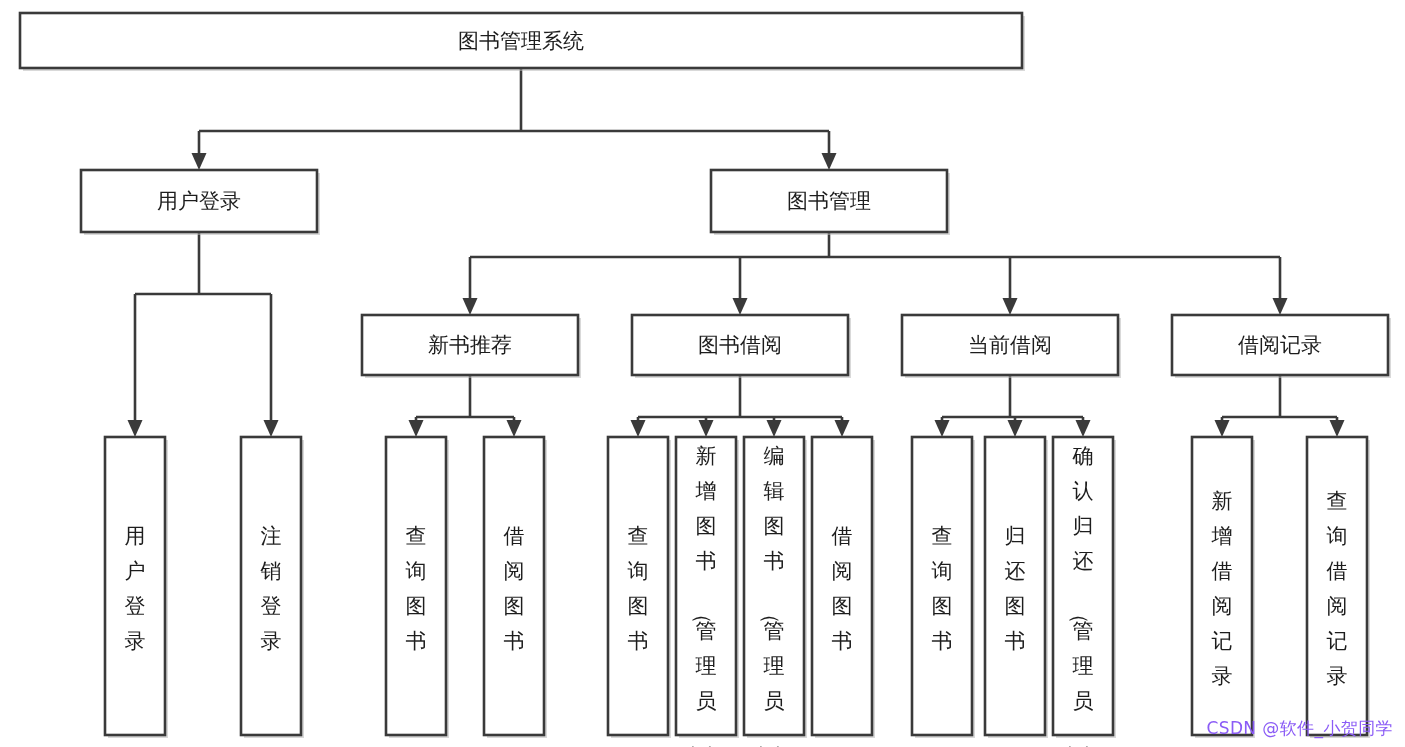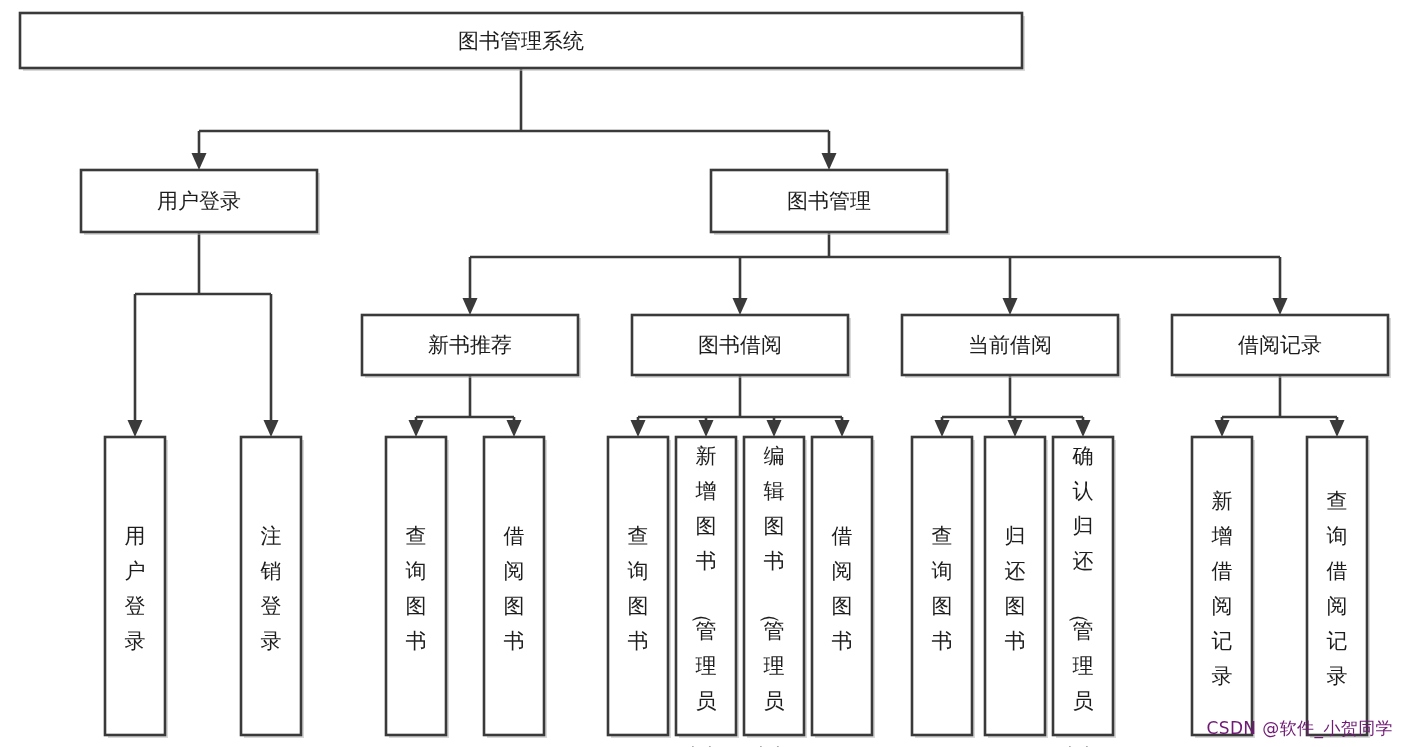--- a/index.html
+++ b/index.html
@@ -56,21 +56,21 @@
     font-size: 21px;
     fill: #1d1d1d;
     text-anchor: middle;
   }
   .watermark {
     position: absolute;
     right: 12px;
     bottom: 7px;
     font-family: "DejaVu Sans", "Liberation Sans", sans-serif;
     font-size: 17px;
-    color: #701a75;
+    color: #8b5cf6;
     letter-spacing: 0.4px;
     white-space: nowrap;
     user-select: none;
   }
 </style>
 </head>
 <body>
 
 <div id="diagram-root">
 

